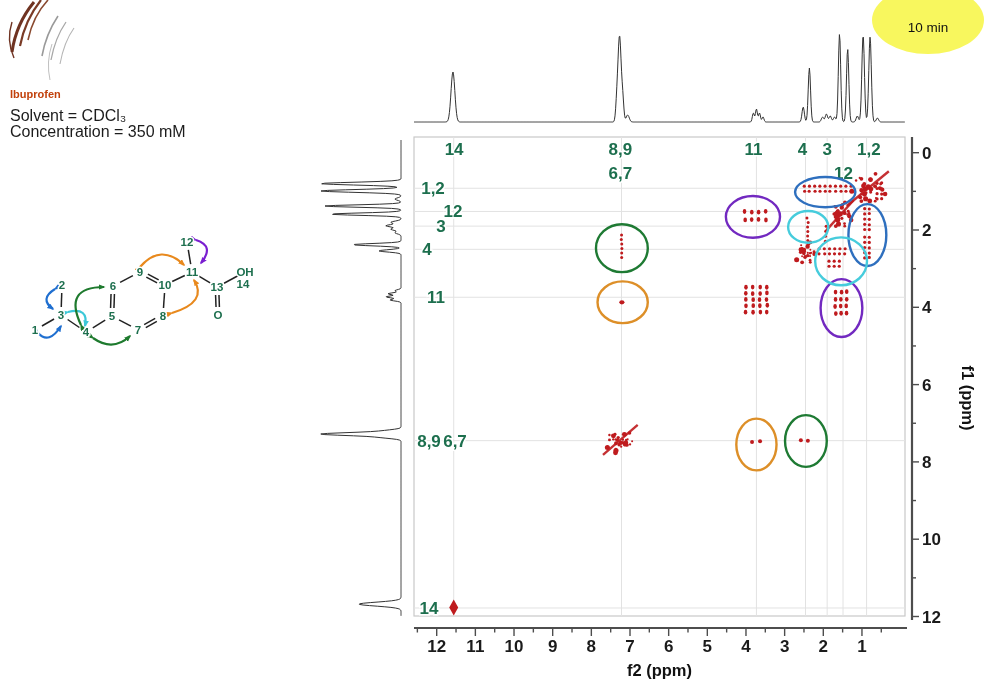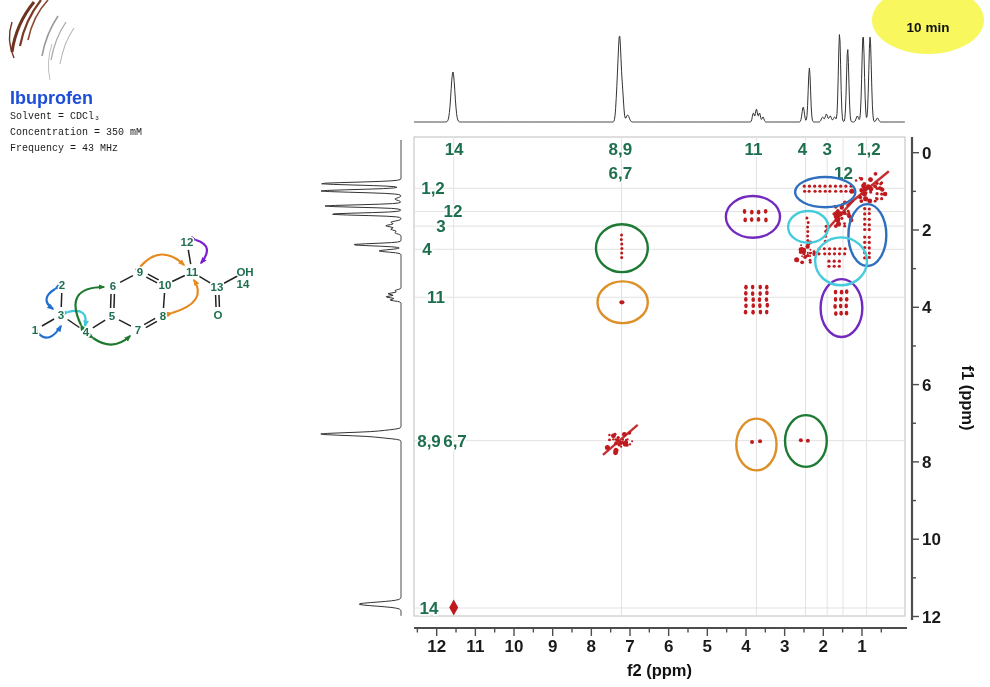--- a/index.html
+++ b/index.html
@@ -1,23 +1,23 @@
 <!DOCTYPE html>
 <html><head>
 <meta charset="utf-8">
 <style>
   html,body{margin:0;padding:0;background:#fff;}
   .canvas{position:relative;width:990px;height:687px;background:#fff;overflow:hidden;
           font-family:"Liberation Sans","DejaVu Sans",sans-serif;}
   .badge{position:absolute;left:872px;top:-14px;width:112px;height:68px;border-radius:50%;
          background:#f8f75e;display:flex;align-items:center;justify-content:center;}
-  .badge span{font-weight:bold;font-size:13.5px;color:#111;margin-top:14px;}
+  .badge span{font-weight:normal;font-size:13.5px;color:#111;margin-top:14px;}
   .info{position:absolute;left:10px;top:88px;color:#1c1c1c;}
-  .info-title{font-weight:bold;font-size:18px;margin-bottom:0;color:#1d4ed8;}
-  .info-line{font-size:10px;line-height:16px;font-family:Liberation Mono, monospace;}
+  .info-title{font-weight:bold;font-size:11px;margin-bottom:8px;color:#c2410c;}
+  .info-line{font-size:16px;line-height:16px;}
   svg{position:absolute;left:0;top:0;}
   #logo{left:0;top:0;}
   #molecule{left:10px;top:225px;}
   #chart{left:0;top:0;}
 </style>
 </head>
 <body>
 
 <div class="canvas">
 
@@ -34,21 +34,20 @@
 
   <div class="badge">
     <span>10 min</span>
   </div>
 
   <div class="info">
     <div class="info-title">Ibuprofen</div>
     <div id="info-lines">
         <div class="info-line">Solvent = CDCl₃</div>
         <div class="info-line">Concentration = 350 mM</div>
-        <div class="info-line">Frequency = 43 MHz</div>
       </div>
   </div>
 
   <svg id="molecule" width="270" height="132" viewBox="0 0 270 132">
       <defs>
         <marker id="arr0" markerWidth="8" markerHeight="8" refX="5.5" refY="2.8" orient="auto" markerUnits="userSpaceOnUse">
           <path d="M0,0 L7,2.8 L0,5.6 Z" fill="#1f6fd0"></path>
         </marker>
         <marker id="arr1" markerWidth="8" markerHeight="8" refX="5.5" refY="2.8" orient="auto" markerUnits="userSpaceOnUse">
           <path d="M0,0 L7,2.8 L0,5.6 Z" fill="#3cc8d8"></path>

